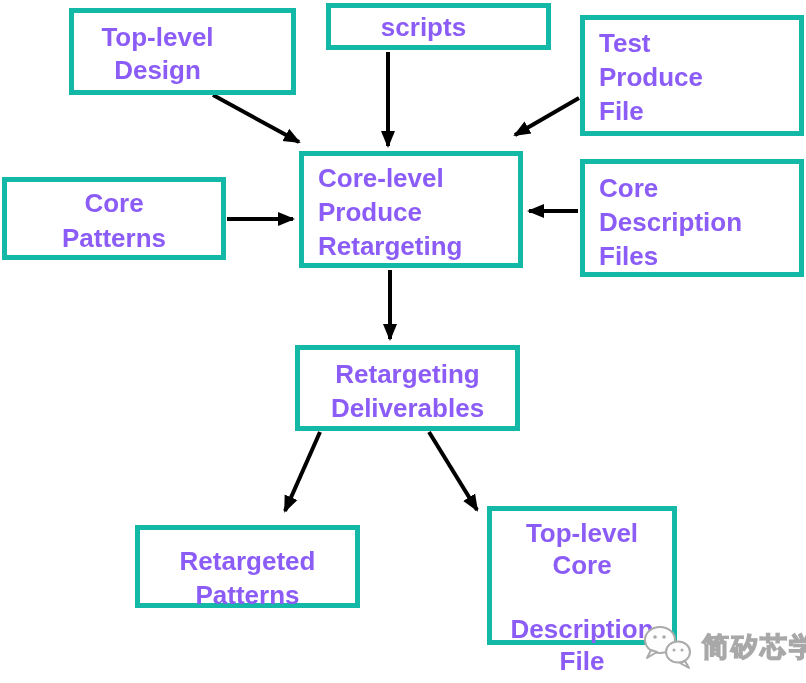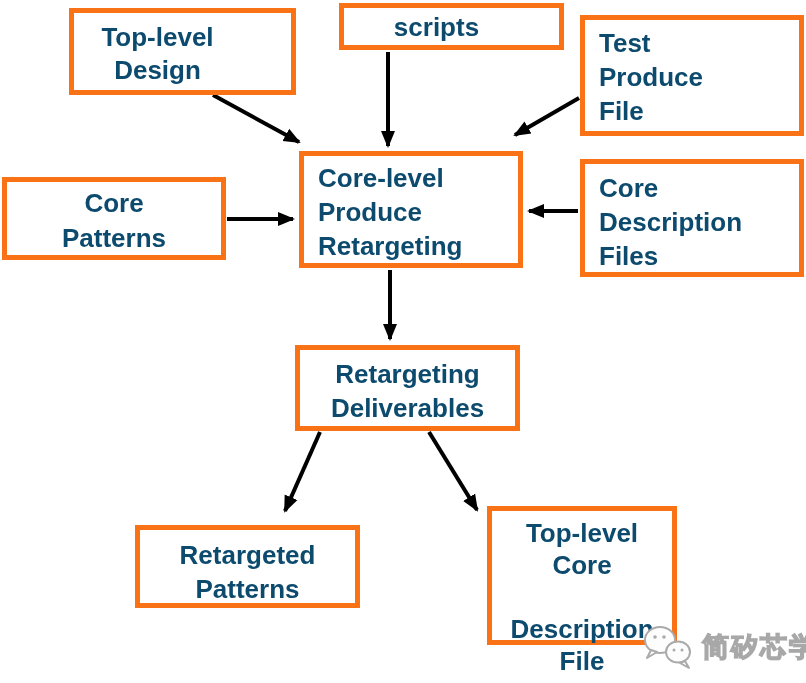--- a/index.html
+++ b/index.html
@@ -12,23 +12,23 @@
     font-family: "Liberation Sans", "DejaVu Sans", sans-serif;
   }
   .arrows {
     position: absolute;
     left: 0; top: 0;
     z-index: 1;
   }
   .node {
     position: absolute;
     box-sizing: border-box;
-    border: 5px solid #f97316;
+    border: 5px solid #14b8a6;
     background: #fff;
-    color: #0c4a6e;
+    color: #8b5cf6;
     font-weight: bold;
     font-size: 26px;
     line-height: 33px;
     white-space: pre-line;
     z-index: 2;
   }
   .node.center-text { text-align: center; }
   .node.left-text   { text-align: left; }
   .node.overflow    { overflow: visible; background: transparent; }
   .watermark {
@@ -67,41 +67,41 @@
     <line x1="227" y1="219" x2="293" y2="219" stroke="#000" stroke-width="4" marker-end="url(#ah)"></line>
     <line x1="578" y1="211" x2="529" y2="211" stroke="#000" stroke-width="4" marker-end="url(#ah)"></line>
     <line x1="390" y1="270" x2="390" y2="339" stroke="#000" stroke-width="4" marker-end="url(#ah)"></line>
     <line x1="320" y1="432" x2="285" y2="511" stroke="#000" stroke-width="4" marker-end="url(#ah)"></line>
     <line x1="429" y1="432" x2="477" y2="510" stroke="#000" stroke-width="4" marker-end="url(#ah)"></line>
   </svg>
 
   <div class="node center-text" style="left:69px; top:8px; width:227px; height:87px; padding:8px 60px 0 10px;">Top-level
 Design</div>
 
-  <div class="node center-text" style="left:339px; top:3px; width:225px; height:47px; padding:3px 40px 0 10px;">scripts</div>
+  <div class="node center-text" style="left:326px; top:3px; width:225px; height:47px; padding:3px 40px 0 10px;">scripts</div>
 
   <div class="node left-text" style="left:580px; top:15px; width:224px; height:121px; padding:6px 0 0 14px; line-height:34px;">Test
 Produce
 File</div>
 
   <div class="node center-text" style="left:2px; top:177px; width:224px; height:83px; padding-top:4px; line-height:35px;">Core
 Patterns</div>
 
   <div class="node left-text" style="left:299px; top:151px; width:224px; height:117px; padding:5px 0 0 14px; line-height:34px;">Core-level
 Produce
 Retargeting</div>
 
   <div class="node left-text" style="left:580px; top:159px; width:224px; height:118px; padding:7px 0 0 14px; line-height:34px;">Core
 Description
 Files</div>
 
   <div class="node center-text" style="left:295px; top:345px; width:225px; height:86px; padding-top:7px; line-height:34px;">Retargeting
 Deliverables</div>
 
-  <div class="node center-text" style="left:135px; top:525px; width:225px; height:83px; padding-top:8px; line-height:34px;">Retargeted
+  <div class="node center-text" style="left:135px; top:525px; width:225px; height:83px; padding-top:14px; line-height:34px;">Retargeted
 Patterns</div>
 
   <div class="node center-text overflow" style="left:487px; top:506px; width:190px; height:139px; padding-top:6px; line-height:32px;">Top-level
 Core
 
 Description
 File</div>
 
   <div class="watermark">
     <svg width="56" height="50" viewBox="0 0 56 50">

